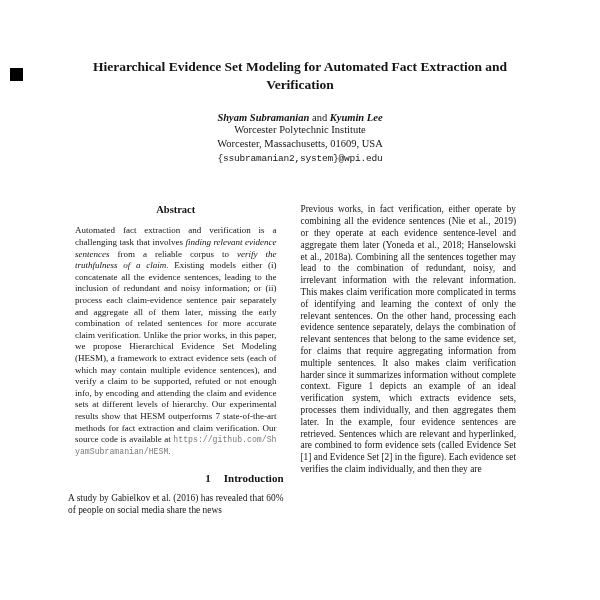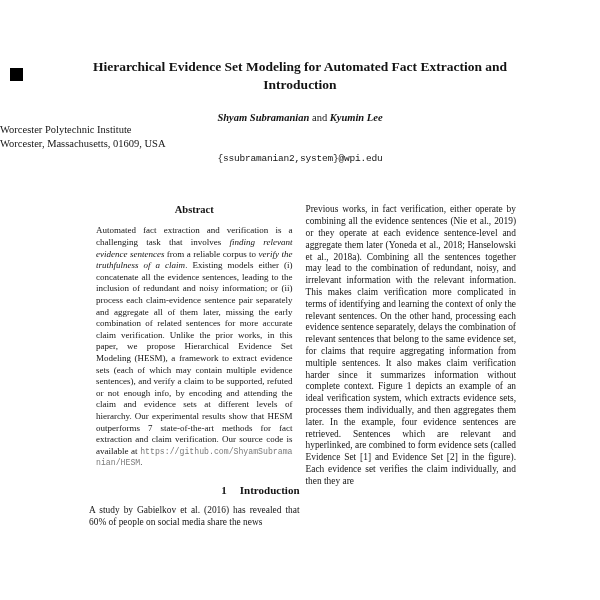--- a/index.html
+++ b/index.html
@@ -36,34 +36,35 @@
     font-weight: bold;
     line-height: 1.35;
   }
   .authors {
     margin-top: 18px;
     text-align: center;
     font-size: 10.5px;
   }
   .authors .author-name { font-weight: bold; font-style: italic; }
   .affil-line {
+    text-align: center;
     font-size: 10.5px;
     line-height: 14px;
   }
   .email-line {
     text-align: center;
     font-family: "Liberation Mono", "DejaVu Sans Mono", monospace;
     font-size: 9.5px;
     line-height: 15px;
     letter-spacing: -0.2px;
   }
   .columns {
     display: flex;
-    margin: 38px 84px 0 89px;
-    gap: 6px;
+    margin: 38px 84px 0 68px;
+    gap: 17px;
   }
   .col {
     flex: 1;
     min-width: 0;
   }
   .abstract-heading {
     text-align: center;
     font-weight: bold;
     font-size: 10.5px;
     margin: 0 0 10px 0;
@@ -106,21 +107,21 @@
   }
   .right-par + .right-par { text-indent: 12px; margin-top: 2px; }
 </style>
 </head>
 <body>
 
 <div class="page">
 
   <div class="corner-mark"></div>
 
-  <h1 class="title">Hierarchical Evidence Set Modeling for Automated Fact Extraction and Introduction</h1>
+  <h1 class="title">Hierarchical Evidence Set Modeling for Automated Fact Extraction and Verification</h1>
 
   <div class="authors">
     <span class="author-name">Shyam Subramanian</span><span> and </span><span class="author-name">Kyumin Lee</span>
   </div>
 
   <div class="affil-line">Worcester Polytechnic Institute</div>
   <div class="affil-line">Worcester, Massachusetts, 01609, USA</div>
   <div class="email-line">{ssubramanian2,system}@wpi.edu</div>
 
   <div class="columns">

